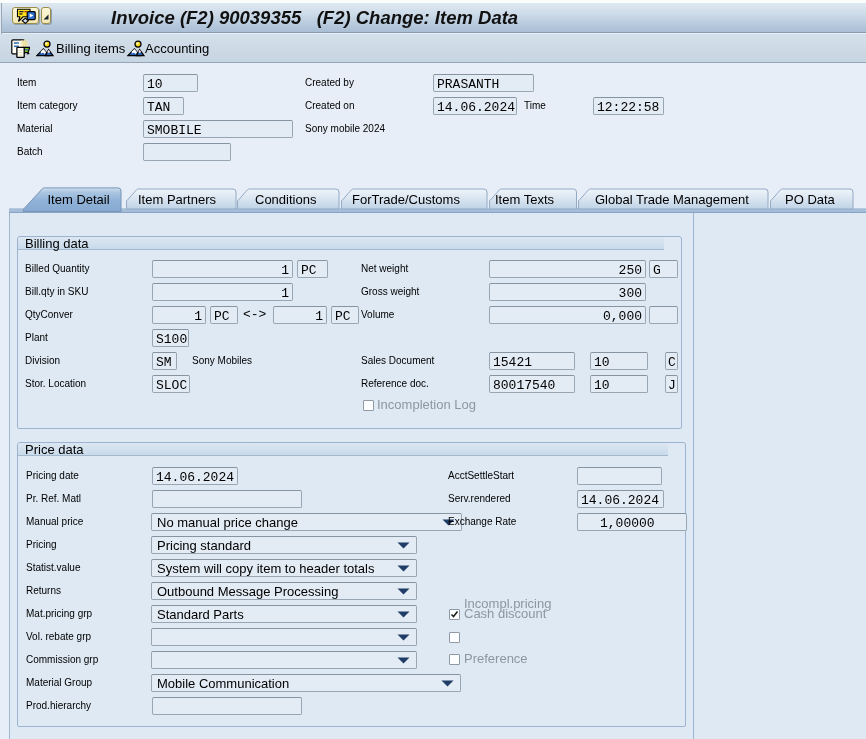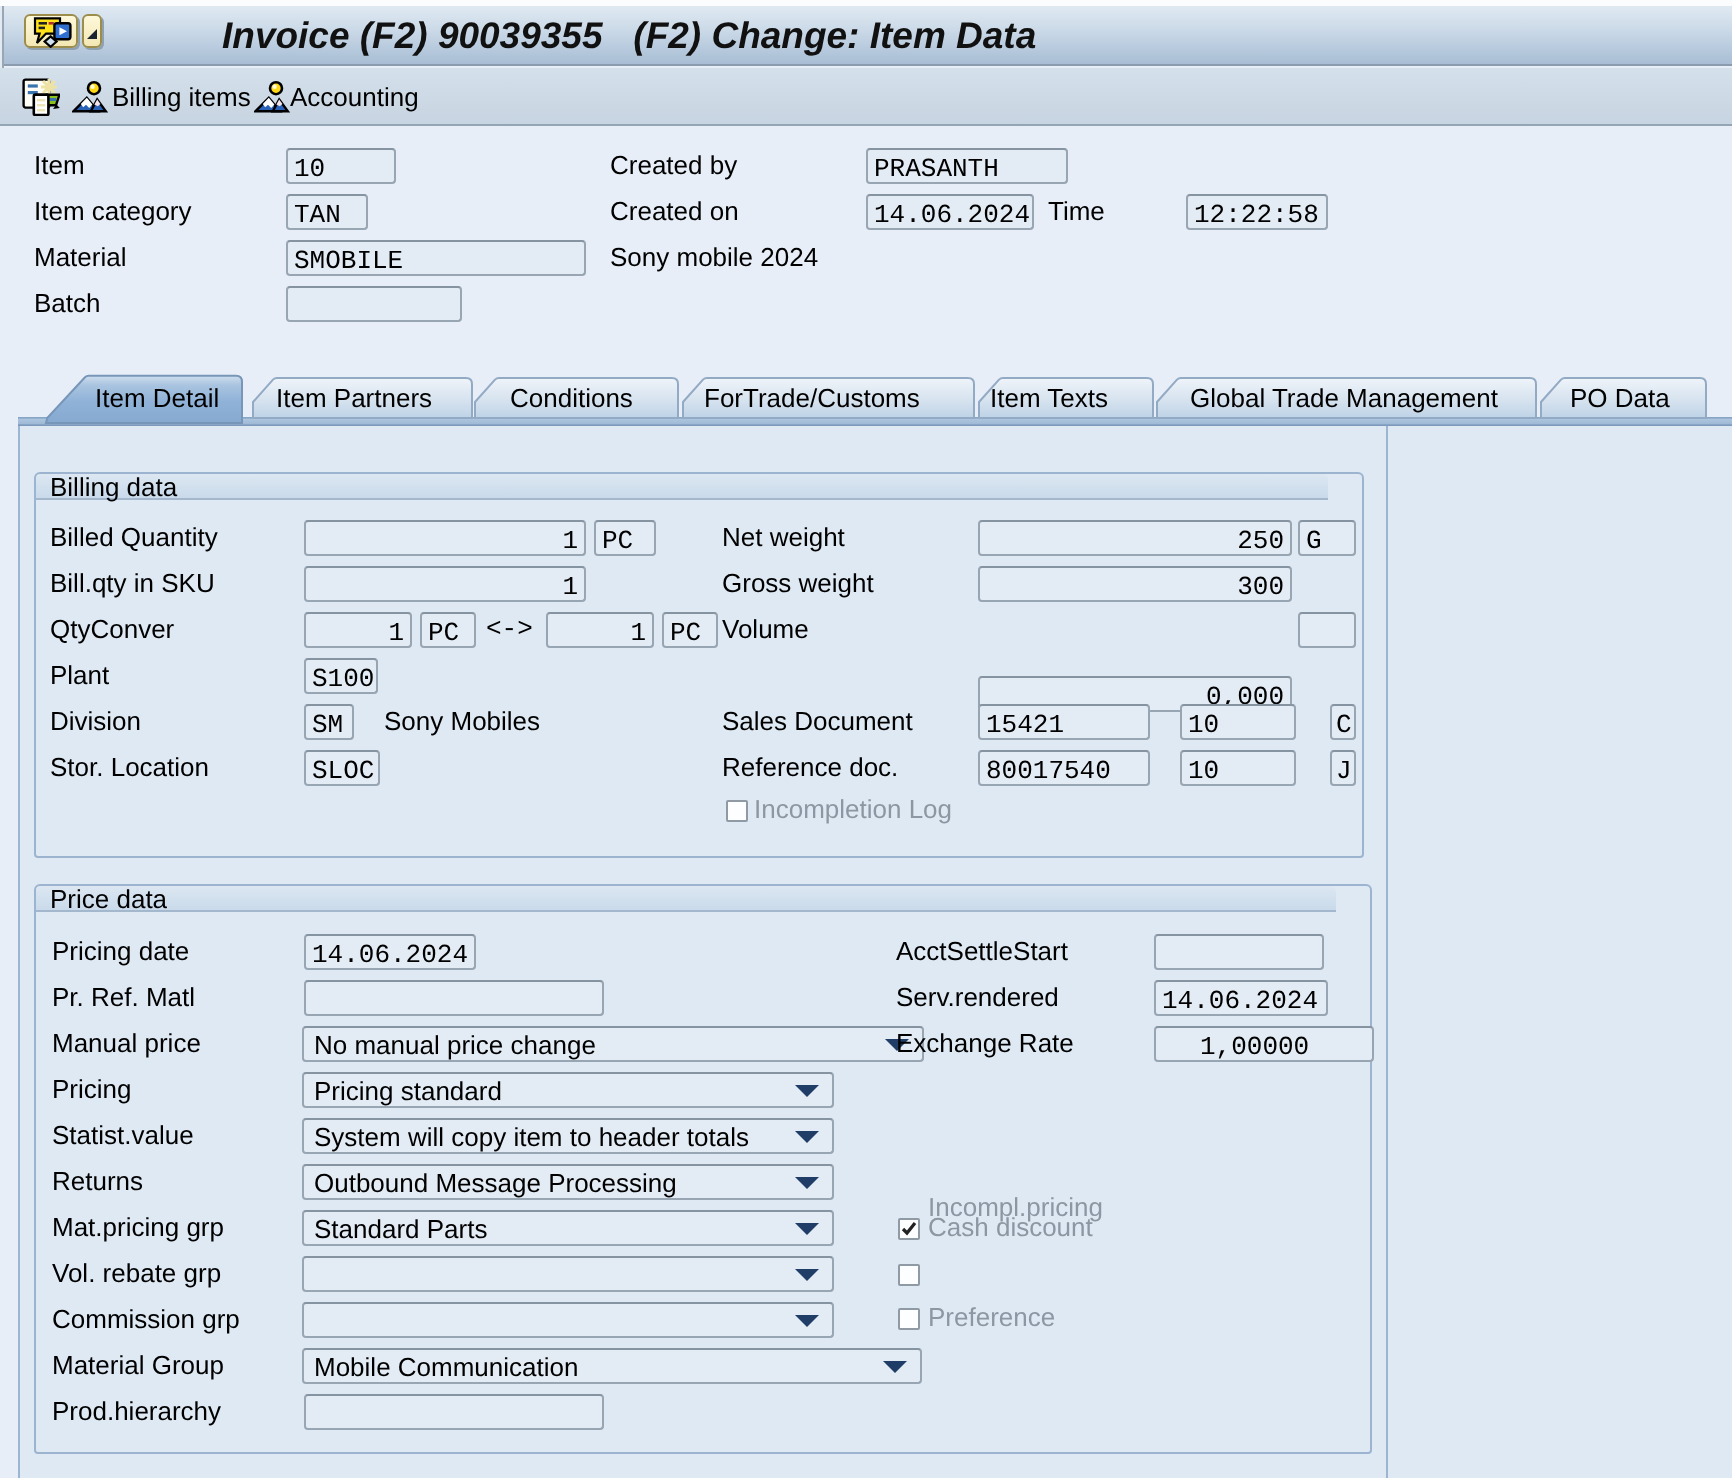--- a/index.html
+++ b/index.html
@@ -1,17 +1,17 @@
 <!DOCTYPE html>
 <html><head><meta charset="utf-8"><style>
 * { margin:0; padding:0; box-sizing:border-box; }
 html,body { width:866px; height:739px; overflow:hidden; }
 body { font-family:"Liberation Sans", sans-serif; background:#e7eef7; position:relative; }
 .abs { position:absolute; }
-.lbl { position:absolute; font-size:13px; color:#000; line-height:18px; white-space:nowrap; }
+.lbl { position:absolute; font-size:10px; color:#000; line-height:18px; white-space:nowrap; }
 .fld { position:absolute; height:18px; background:#e3ebf4; border:1px solid #98a5b2; border-top-color:#8693a0; border-radius:2px; font-family:"Liberation Mono", monospace; font-size:13px; color:#000; line-height:19px; padding:0 3px; white-space:nowrap; overflow:hidden; }
 .fr { text-align:right; }
 .dd { position:absolute; height:18px; background:#e3ebf4; border:1px solid #98a5b2; border-top-color:#8693a0; border-radius:2px; font-size:13px; color:#000; line-height:17px; padding:0 5px; white-space:nowrap; }
 .dd svg { position:absolute; right:6px; top:5px; }
 .cb { position:absolute; width:11px; height:11px; background:#fdfeff; border:1px solid #8f9aa5; border-radius:1px; }
 .cbl { position:absolute; font-size:13px; color:#8c97a3; line-height:11px; white-space:nowrap; }
 .gb { position:absolute; border:1px solid #9cb4cf; border-radius:3px 3px 2px 2px; }
 .gbh { position:absolute; left:0; top:0; right:17px; height:13px; background:linear-gradient(180deg,#dce7f2,#c9daea); border-bottom:1px solid #a3b8cd; border-radius:3px 3px 0 0; }
 .gbt { position:absolute; left:7px; top:0px; font-size:13px; line-height:14px; color:#000; }
 </style></head>
@@ -159,21 +159,21 @@
 <div class="lbl" style="left:361px;top:283px;">Gross weight</div>
 <div class="fld fr" style="left:489px;top:283px;width:157px;">300</div>
 
 <div class="lbl" style="left:25px;top:306px;">QtyConver</div>
 <div class="fld fr" style="left:152px;top:306px;width:54px;">1</div>
 <div class="fld" style="left:210px;top:306px;width:28px;">PC</div>
 <div class="lbl" style="left:243px;top:306px;font-family:'Liberation Mono',monospace;font-size:13px;">&lt;-&gt;</div>
 <div class="fld fr" style="left:273px;top:306px;width:54px;">1</div>
 <div class="fld" style="left:331px;top:306px;width:28px;">PC</div>
 <div class="lbl" style="left:361px;top:306px;">Volume</div>
-<div class="fld fr" style="left:489px;top:306px;width:157px;margin-top:32px;">0,000</div>
+<div class="fld fr" style="left:489px;top:306px;width:157px;">0,000</div>
 <div class="fld" style="left:649px;top:306px;width:29px;"></div>
 
 <div class="lbl" style="left:25px;top:329px;">Plant</div>
 <div class="fld" style="left:152px;top:329px;width:37px;">S100</div>
 
 <div class="lbl" style="left:25px;top:352px;">Division</div>
 <div class="fld" style="left:152px;top:352px;width:25px;">SM</div>
 <div class="lbl" style="left:192px;top:352px;">Sony Mobiles</div>
 <div class="lbl" style="left:361px;top:352px;">Sales Document</div>
 <div class="fld" style="left:489px;top:352px;width:86px;">15421</div>

